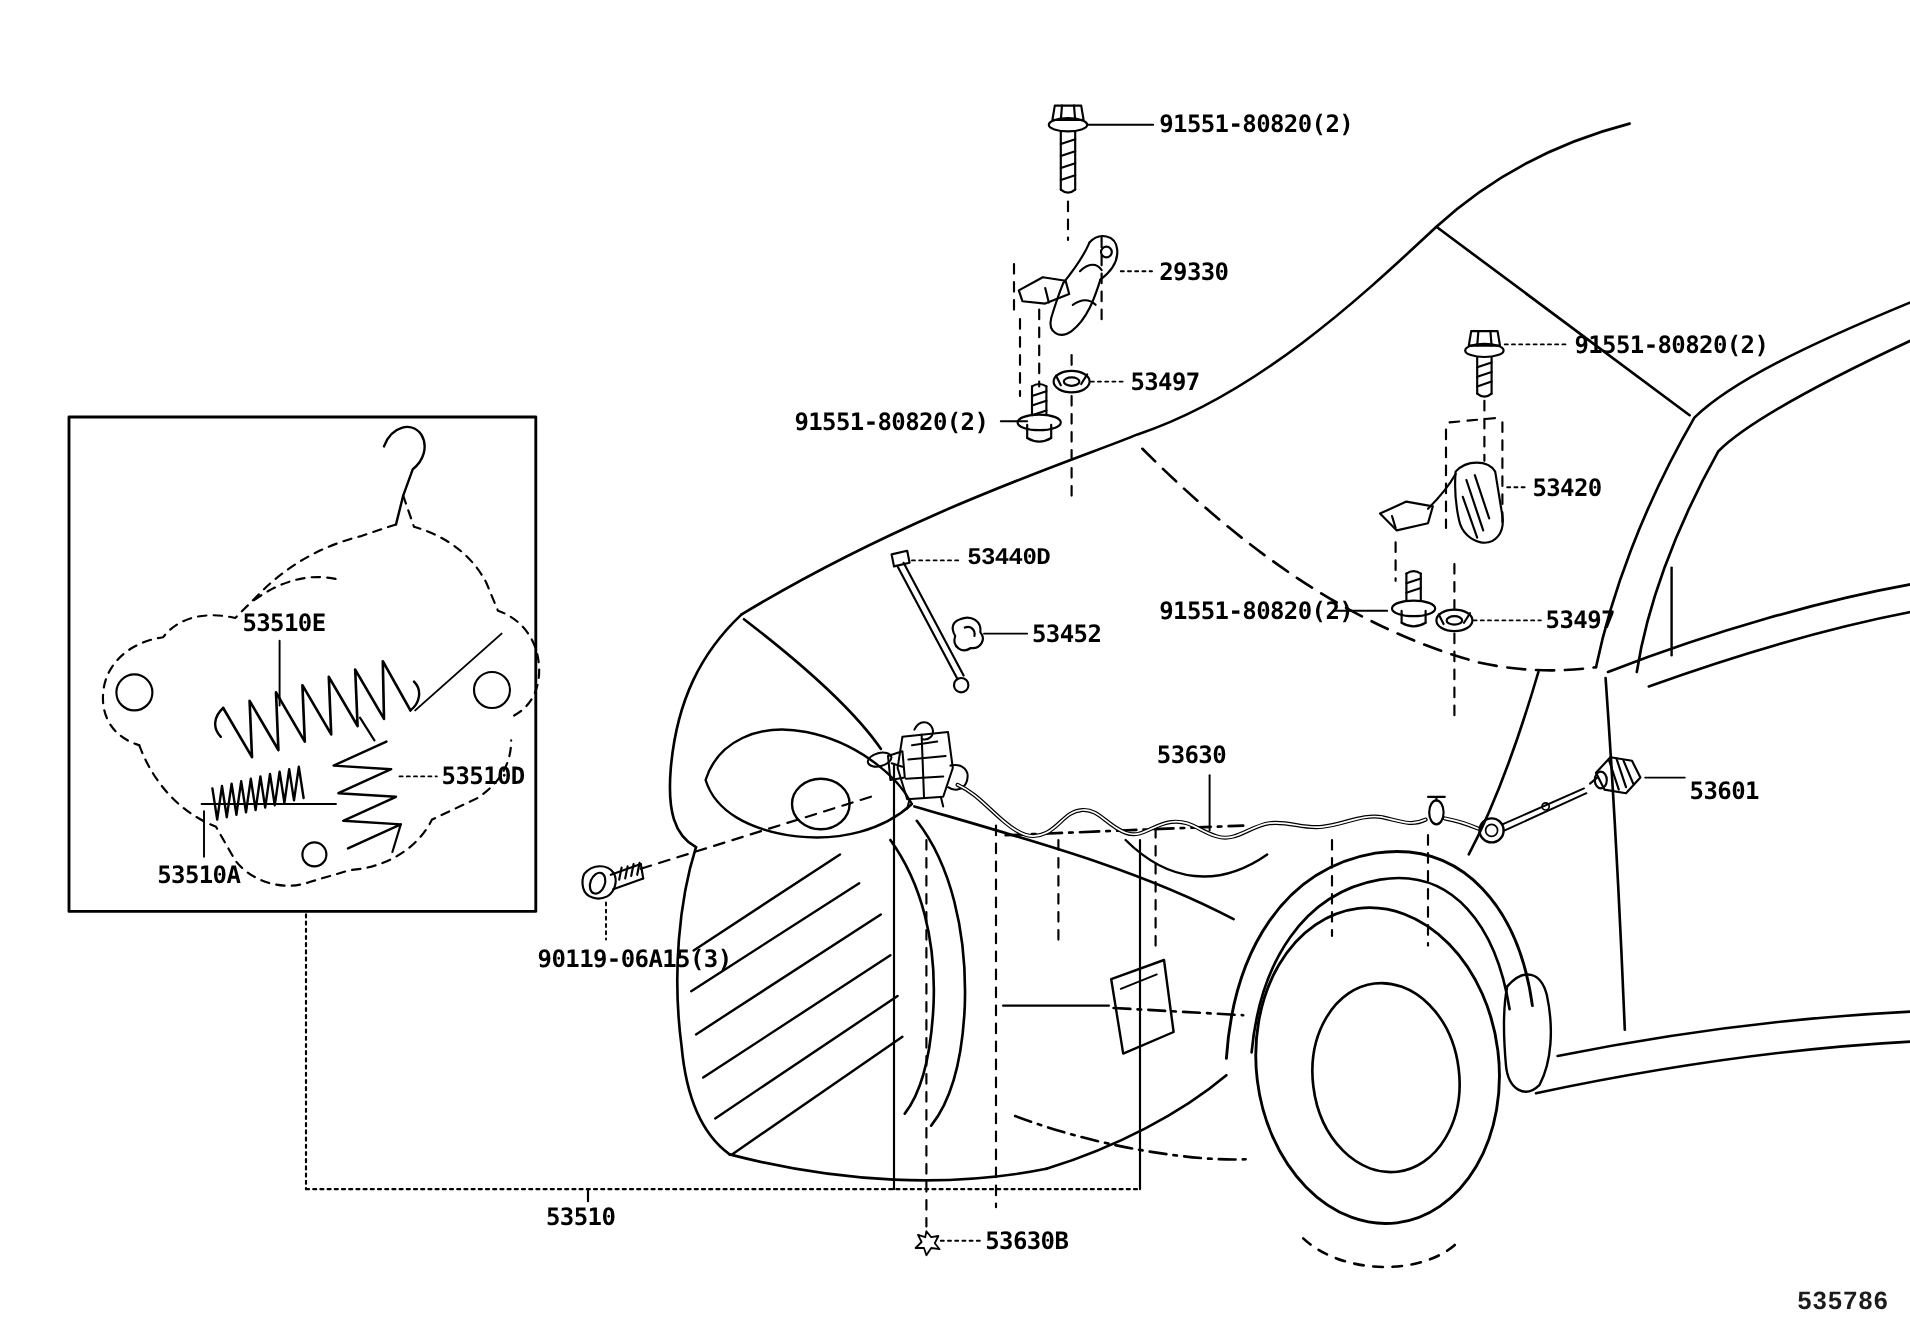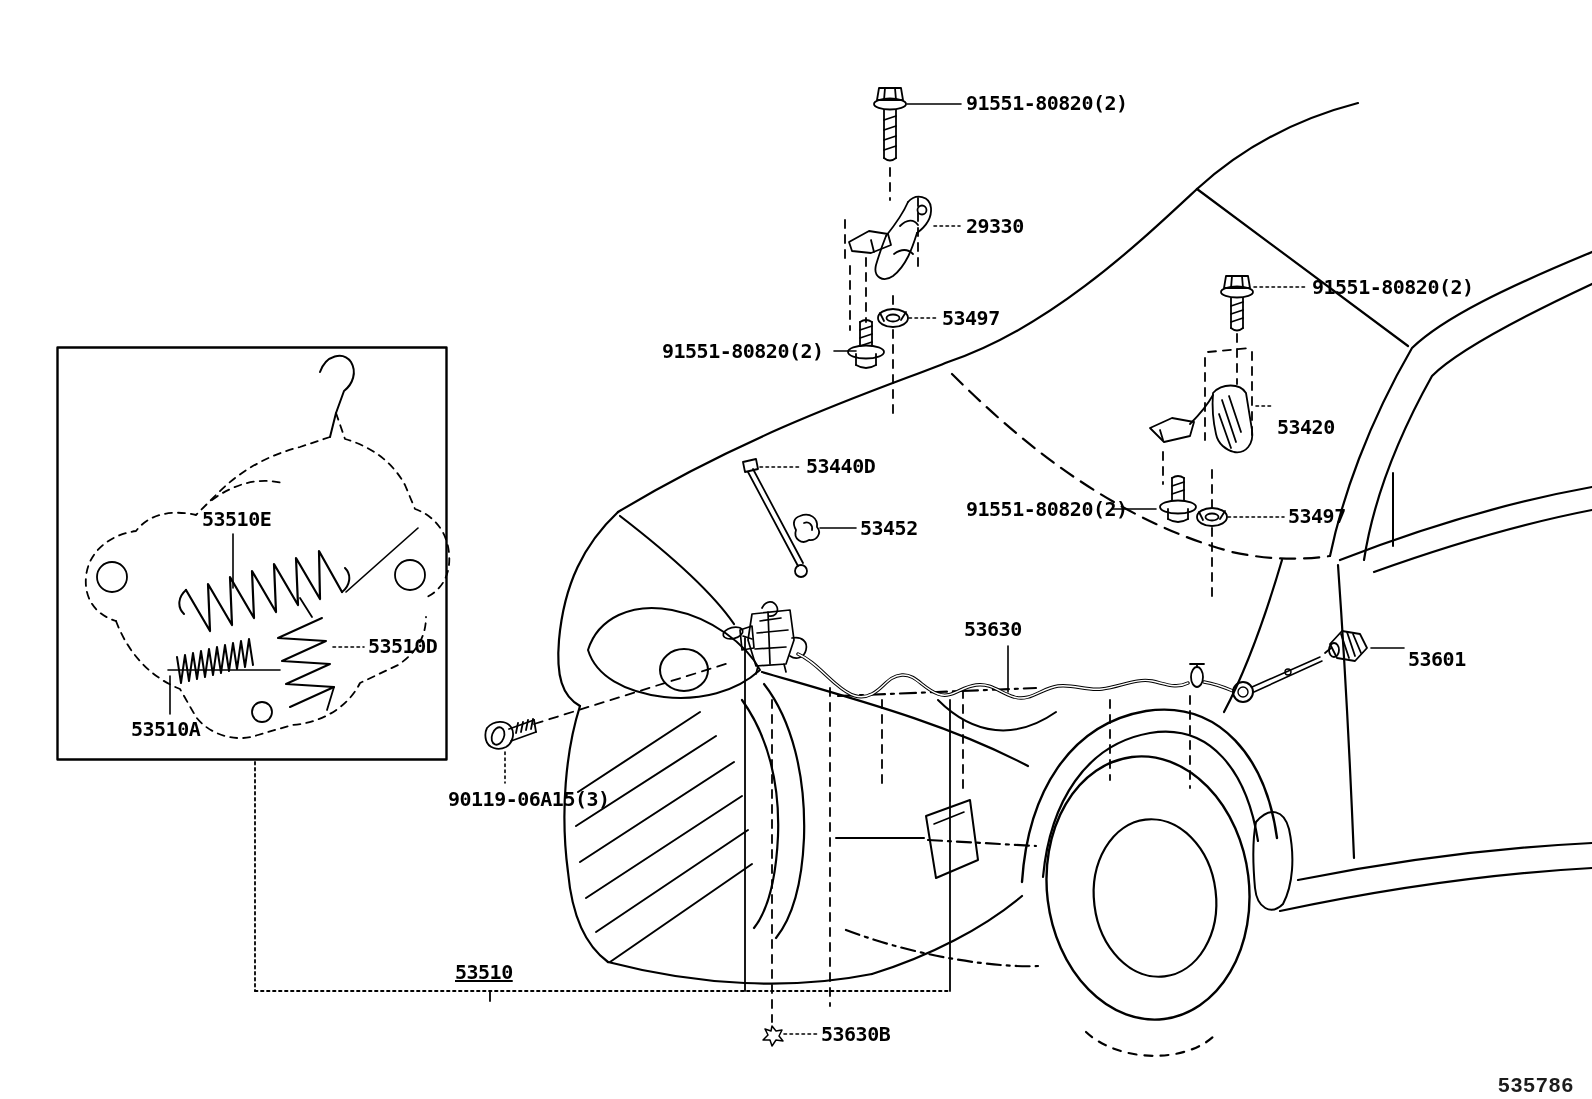--- a/index.html
+++ b/index.html
@@ -245,29 +245,29 @@
     <path stroke-width="1.8" d="M 312,617 L 300,598 M 334,687 L 327,710"></path>
     <path stroke-width="2" d="M 177,657 L 181,683 L 185,655 L 189,681 L 193,653 L 197,679 L 201,651 L 205,677 L 209,649 L 213,675 L 217,647 L 221,673 L 225,645 L 229,671 L 233,643 L 237,669 L 241,641 L 245,667 L 249,639 L 253,665"></path>
     <path stroke-width="1.6" d="M 168,670 L 280,670"></path>
   </g>
 </svg>
 
   <div class="plabel" style="left:966px;top:91px;">91551-80820(2)</div>
   <div class="plabel" style="left:966px;top:214px;">29330</div>
   <div class="plabel" style="left:942px;top:306px;">53497</div>
   <div class="plabel" style="left:662px;top:339px;">91551-80820(2)</div>
-  <div class="plabel" style="left:806px;top:454px;">53440D</div>
+  <div class="plabel" style="left:806px;top:454px;font-family:Liberation Mono, monospace;">53440D</div>
   <div class="plabel" style="left:860px;top:516px;">53452</div>
   <div class="plabel" style="left:1312px;top:275px;">91551-80820(2)</div>
-  <div class="plabel" style="left:1277px;top:415px;">53420</div>
+  <div class="plabel" style="left:1277px;top:394px;">53420</div>
   <div class="plabel" style="left:966px;top:497px;">91551-80820(2)</div>
   <div class="plabel" style="left:1288px;top:504px;">53497</div>
   <div class="plabel" style="left:964px;top:617px;">53630</div>
   <div class="plabel" style="left:1408px;top:647px;">53601</div>
   <div class="plabel" style="left:448px;top:787px;">90119-06A15(3)</div>
   <div class="plabel" style="left:202px;top:507px;">53510E</div>
   <div class="plabel" style="left:368px;top:634px;">53510D</div>
   <div class="plabel" style="left:131px;top:717px;">53510A</div>
-  <div class="plabel" style="left:455px;top:960px;text-decoration:underline;">53510</div>
+  <div class="plabel" style="left:455px;top:1002px;">53510</div>
   <div class="plabel" style="left:821px;top:1022px;">53630B</div>
 
   <div class="docnum" style="left:1498px;top:1073px;">535786</div>
 </div>
 
 </body></html>

